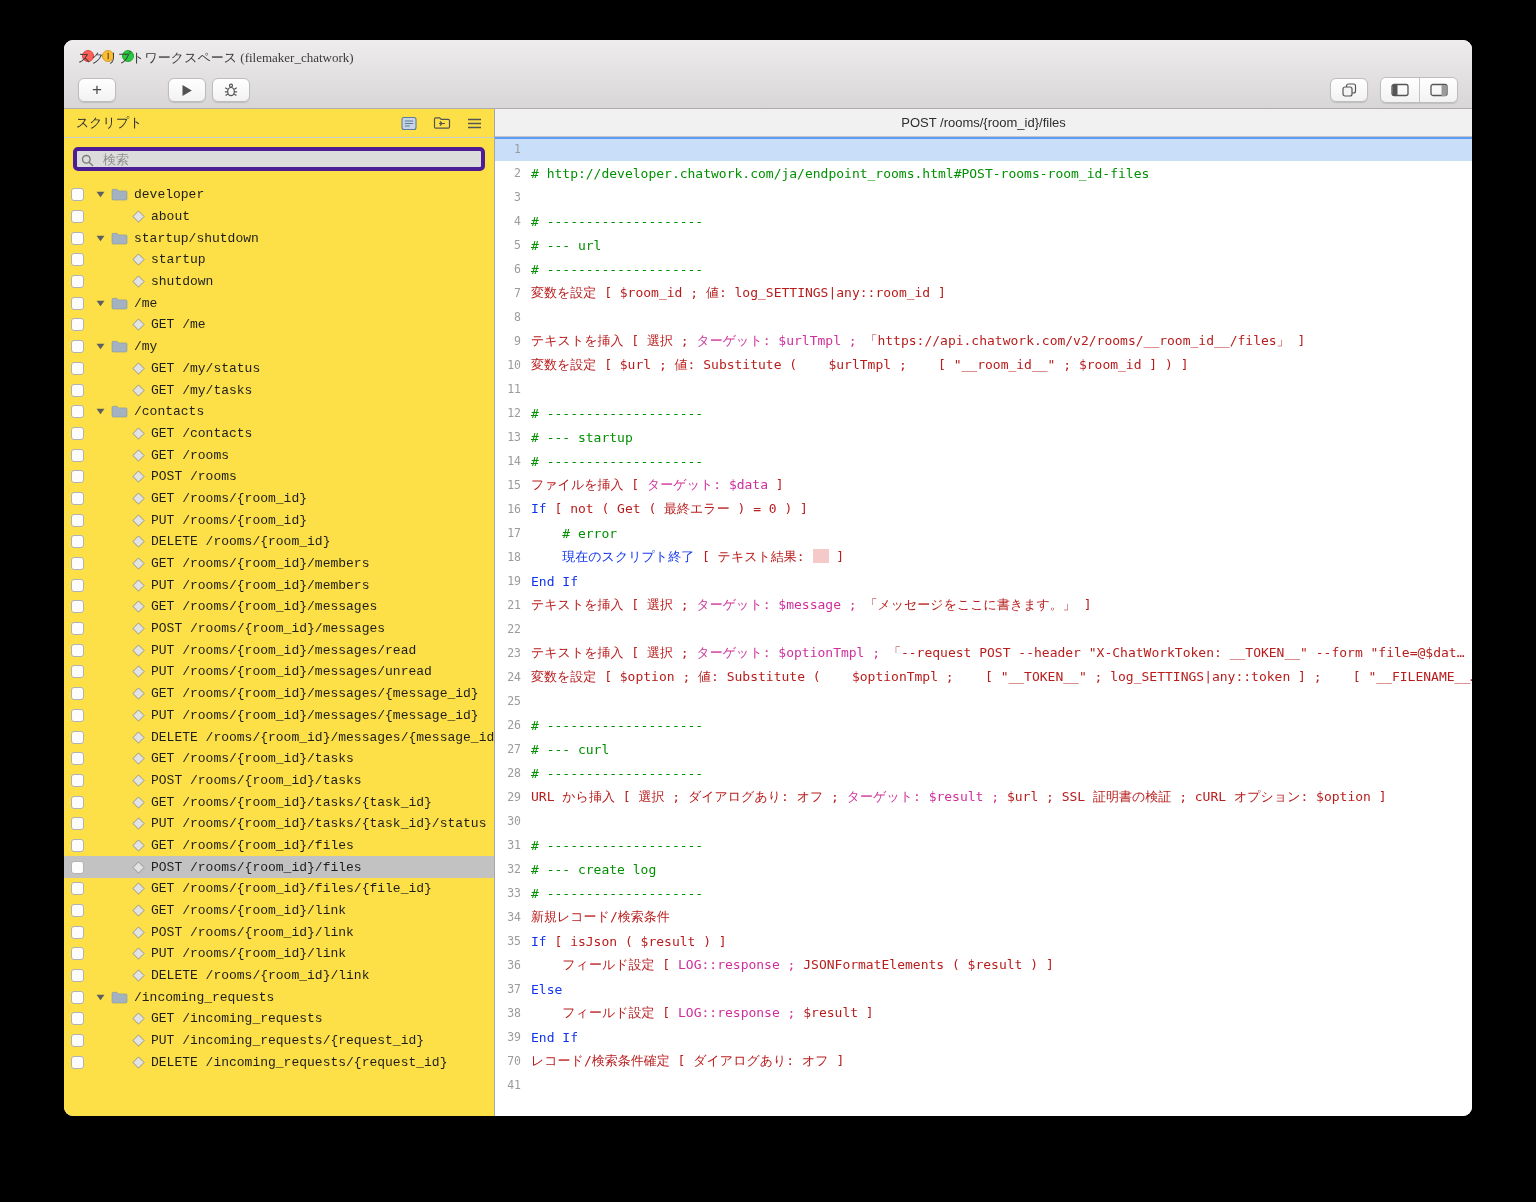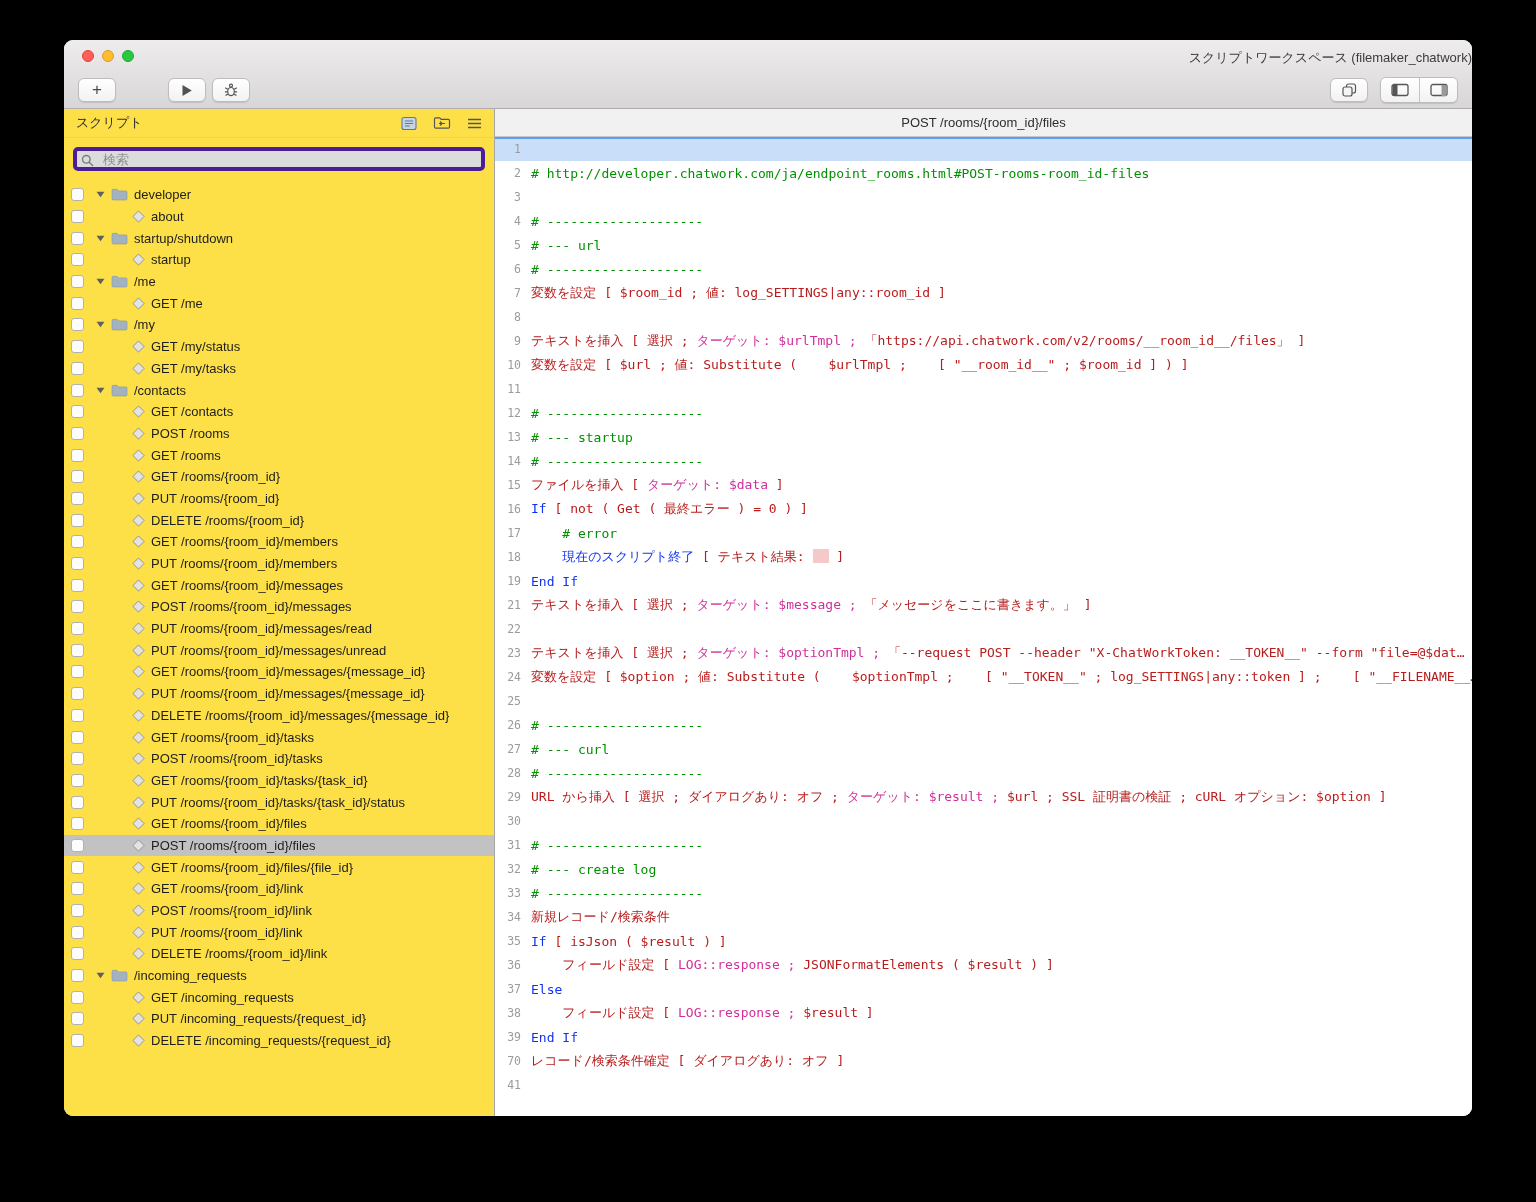--- a/index.html
+++ b/index.html
@@ -9,21 +9,21 @@
           border-radius:9px;overflow:hidden;box-shadow:0 25px 70px rgba(0,0,0,.65);
           display:flex;flex-direction:column;}
   
   .chrome{background:linear-gradient(#eeecec,#d8d6d6);border-bottom:1px solid #aeacac;flex:none;}
   .titlebar{position:relative;height:32px;}
   .traffic{position:absolute;left:18px;top:10px;display:flex;gap:8px;}
   .tl{width:12px;height:12px;border-radius:50%;display:inline-block;box-sizing:border-box;}
   .tl.red{background:#ff5f57;border:1px solid #e0443e;}
   .tl.yellow{background:#febc2e;border:1px solid #d89e24;}
   .tl.green{background:#28c840;border:1px solid #1dad2b;}
-  .win-title{position:absolute;left:0;right:0;top:9px;text-align:right;font-size:13px;color:#3c3c3c;}
+  .win-title{position:absolute;left:14px;right:0;top:9px;text-align:left;font-size:13px;color:#3c3c3c;font-family:Liberation Serif, serif;}
   .toolbar{height:36px;display:flex;align-items:center;padding:0 14px;position:relative;}
   .tb-btn{background:linear-gradient(#ffffff,#f2f2f2);border:1px solid #bdbdbd;border-radius:6px;
           height:24px;min-width:38px;display:inline-flex;align-items:center;justify-content:center;
           box-shadow:0 1px 1px rgba(0,0,0,.12);padding:0;cursor:default;}
   .tb-btn .plus-glyph{font-size:17px;color:#4a4a4a;line-height:1;margin-top:-2px;}
   .tb-group{display:flex;gap:6px;margin-left:52px;}
   .tb-right{margin-left:auto;display:flex;gap:12px;align-items:center;}
   .segmented{display:flex;border:1px solid #bdbdbd;border-radius:6px;overflow:hidden;
              box-shadow:0 1px 1px rgba(0,0,0,.12);}
   .segmented .seg{width:38px;height:24px;display:flex;align-items:center;justify-content:center;
@@ -47,21 +47,21 @@
   .tree{flex:1;overflow:hidden;padding-top:6px;}
   .tree-row{height:21.7px;display:flex;align-items:center;padding-left:7px;font-size:13px;color:#1e1e1e;}
   .tree-row.selected{background:#c2c2c2;}
   .cb{width:13px;height:13px;flex:none;background:#fdfdfd;border:1px solid #b2b2b2;border-radius:3px;
       box-sizing:border-box;}
   .row-body{display:flex;align-items:center;min-width:0;}
   .row-body.folder{margin-left:12px;}
   .row-body.script{margin-left:48px;}
   .tri{width:15px;display:flex;flex:none;}
   .icon{margin-right:6px;display:flex;flex:none;}
-  .lab{white-space:nowrap;overflow:hidden;}
+  .lab{white-space:nowrap;overflow:hidden;font-family:Liberation Mono, monospace;}
   
   .editor{flex:1;display:flex;flex-direction:column;min-width:0;background:#fff;}
   .editor-header{height:27px;flex:none;background:#f1f1f1;border-bottom:1px solid #c6c6c6;
                  display:flex;align-items:center;justify-content:center;font-size:13px;color:#2d2d2d;}
   .code{flex:1;overflow:hidden;font-family:"DejaVu Sans Mono",monospace;font-size:13px;}
   .code-line{height:24px;display:flex;align-items:center;}
   .code-line.selected{background:linear-gradient(#5d9cf8 0,#5d9cf8 2px,#c9def9 2px);}
   .ln{width:26px;flex:none;text-align:right;color:#9b9b9b;font-size:11.5px;padding-right:10px;}
   .lt{white-space:pre;}
   .seg-p{color:#b91c1c;}
@@ -220,20 +220,31 @@
               <span class="icon">
                 <svg width="13" height="13" viewBox="0 0 13 13">
                   <path d="M6.5 0.9 L12.1 6.5 L6.5 12.1 L0.9 6.5 Z" fill="#e3e3e3" stroke="#8d8d8d" stroke-width="0.9"></path>
                 </svg>
               </span>
               <span class="lab">startup</span>
             </span>
           </div>
           <div class="tree-row">
             <span class="cb"></span>
+            <span class="row-body script">
+              <span class="icon">
+                <svg width="13" height="13" viewBox="0 0 13 13">
+                  <path d="M6.5 0.9 L12.1 6.5 L6.5 12.1 L0.9 6.5 Z" fill="#e3e3e3" stroke="#8d8d8d" stroke-width="0.9"></path>
+                </svg>
+              </span>
+              <span class="lab">shutdown</span>
+            </span>
+          </div>
+          <div class="tree-row">
+            <span class="cb"></span>
             <span class="row-body folder">
               <span class="tri">
                 <svg width="9" height="7" viewBox="0 0 9 7">
                   <path d="M0.5 0.8 H8.5 L4.5 6.2 Z" fill="#5f5f5f"></path>
                 </svg>
               </span>
               <span class="icon">
                 <svg width="17" height="13" viewBox="0 0 17 13">
                   <path d="M1 2.6 Q1 1.3 2.2 1.3 H6 L7.6 2.9 H14.8 Q16 2.9 16 4.1 V10.8 Q16 12 14.8 12 H2.2 Q1 12 1 10.8 Z" fill="#a3b2c0" stroke="#8496a6" stroke-width="0.6"></path>
                 </svg>
@@ -318,32 +329,32 @@
             </span>
           </div>
           <div class="tree-row">
             <span class="cb"></span>
             <span class="row-body script">
               <span class="icon">
                 <svg width="13" height="13" viewBox="0 0 13 13">
                   <path d="M6.5 0.9 L12.1 6.5 L6.5 12.1 L0.9 6.5 Z" fill="#e3e3e3" stroke="#8d8d8d" stroke-width="0.9"></path>
                 </svg>
               </span>
+              <span class="lab">GET /rooms</span>
+            </span>
+          </div>
+          <div class="tree-row">
+            <span class="cb"></span>
+            <span class="row-body script">
+              <span class="icon">
+                <svg width="13" height="13" viewBox="0 0 13 13">
+                  <path d="M6.5 0.9 L12.1 6.5 L6.5 12.1 L0.9 6.5 Z" fill="#e3e3e3" stroke="#8d8d8d" stroke-width="0.9"></path>
+                </svg>
+              </span>
               <span class="lab">POST /rooms</span>
-            </span>
-          </div>
-          <div class="tree-row">
-            <span class="cb"></span>
-            <span class="row-body script">
-              <span class="icon">
-                <svg width="13" height="13" viewBox="0 0 13 13">
-                  <path d="M6.5 0.9 L12.1 6.5 L6.5 12.1 L0.9 6.5 Z" fill="#e3e3e3" stroke="#8d8d8d" stroke-width="0.9"></path>
-                </svg>
-              </span>
-              <span class="lab">GET /rooms</span>
             </span>
           </div>
           <div class="tree-row">
             <span class="cb"></span>
             <span class="row-body script">
               <span class="icon">
                 <svg width="13" height="13" viewBox="0 0 13 13">
                   <path d="M6.5 0.9 L12.1 6.5 L6.5 12.1 L0.9 6.5 Z" fill="#e3e3e3" stroke="#8d8d8d" stroke-width="0.9"></path>
                 </svg>
               </span>

